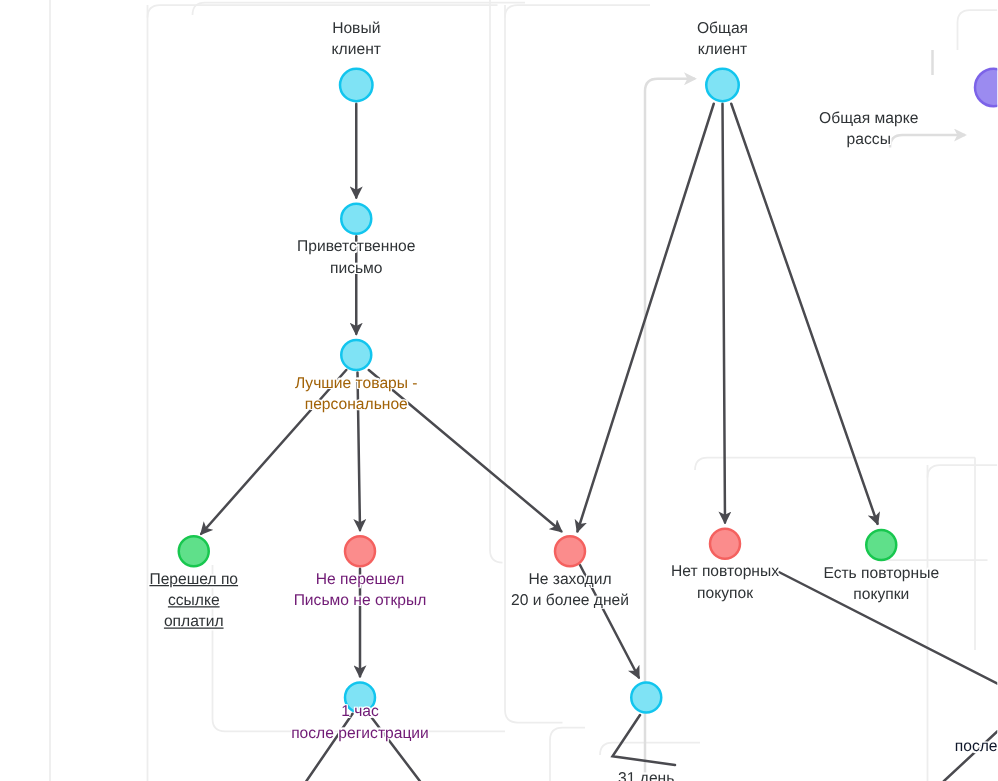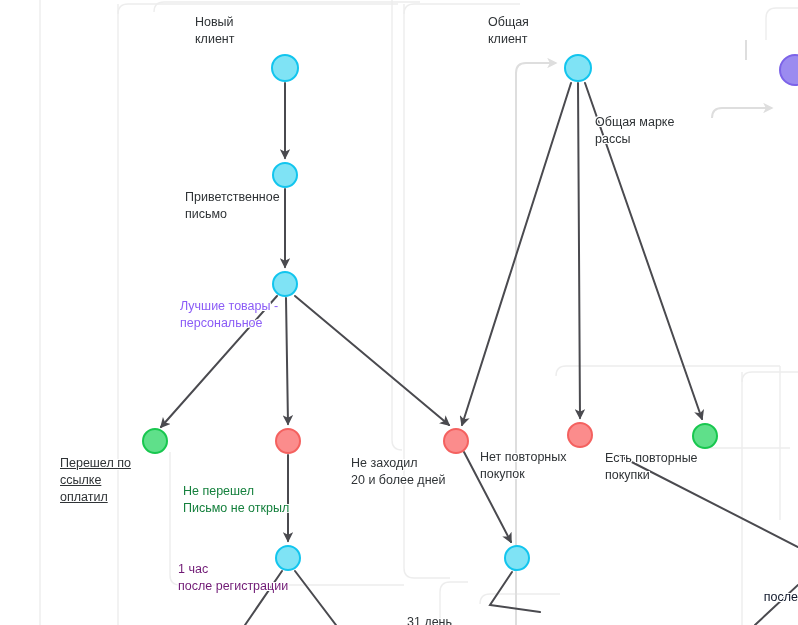--- a/index.html
+++ b/index.html
@@ -32,33 +32,32 @@
   }
   .node-dot {
     position: absolute;
     border-radius: 50%;
     box-sizing: border-box;
     border-style: solid;
     border-width: 2px;
   }
   .node-label {
     position: absolute;
-    text-align: left;
+    text-align: center;
     color: #2f3336;
     font-size: 12.5px;
     line-height: 17px;
     white-space: pre;
     pointer-events: none;
     text-shadow:
        1px 0 0 #fff, -1px 0 0 #fff, 0 1px 0 #fff, 0 -1px 0 #fff,
        1px 1px 0 #fff, -1px -1px 0 #fff, 1px -1px 0 #fff, -1px 1px 0 #fff;
   }
   .node-label.clipped-right {
-    text-align: left;
-    margin-top: 28px;
+    text-align: center;
   }
 </style>
 </head>
 <body>
 
 <div id="canvas" style="background: rgb(255, 255, 255);">
 
   <svg id="graph-svg" viewBox="0 0 798 625" xmlns="http://www.w3.org/2000/svg">
     <defs>
       <marker id="arrow" viewBox="0 0 10 10" refX="8.5" refY="5" markerWidth="5.2" markerHeight="5.2" orient="auto-start-reverse">
@@ -122,34 +121,34 @@
   </div>
 
   <div class="node" style="left:285px; top:175px;">
     <div class="node-dot" style="left:-13px; top:-13px; width:26px; height:26px; background:#7fe3f5; border-color:#12c5ee;"></div>
     <div class="node-label" style="left: -100px; top: 14px; width: 200px; color: rgb(47, 51, 54);">Приветственное
 письмо</div>
   </div>
 
   <div class="node" style="left:285px; top:284px;">
     <div class="node-dot" style="left:-13px; top:-13px; width:26px; height:26px; background:#7fe3f5; border-color:#12c5ee;"></div>
-    <div class="node-label" style="left: -105px; top: 14px; width: 210px; color: #8b5cf6;">Лучшие товары -
+    <div class="node-label" style="left: -105px; top: 14px; width: 210px; color: #a16207;">Лучшие товары -
 персональное</div>
   </div>
 
   <div class="node" style="left:155px; top:441px;">
     <div class="node-dot" style="left:-13px; top:-13px; width:26px; height:26px; background:#5fe08a; border-color:#18c74f;"></div>
     <div class="node-label" style="left: -95px; top: 14px; width: 190px; color: rgb(47, 51, 54); text-decoration: underline;">Перешел по
 ссылке
 оплатил</div>
   </div>
 
   <div class="node" style="left:288px; top:441px;">
     <div class="node-dot" style="left:-13px; top:-13px; width:26px; height:26px; background:#fb8c8c; border-color:#f4615f;"></div>
-    <div class="node-label" style="left: -105px; top: 14px; width: 210px; color: #15803d; margin-top: 28px;">Не перешел
+    <div class="node-label" style="left: -105px; top: 14px; width: 210px; color: #701a75;">Не перешел
 Письмо не открыл</div>
   </div>
 
   <div class="node" style="left:456px; top:441px;">
     <div class="node-dot" style="left:-13px; top:-13px; width:26px; height:26px; background:#fb8c8c; border-color:#f4615f;"></div>
     <div class="node-label" style="left: -105px; top: 14px; width: 210px; color: rgb(47, 51, 54);">Не заходил
 20 и более дней</div>
   </div>
 
   <div class="node" style="left:288px; top:558px;">

